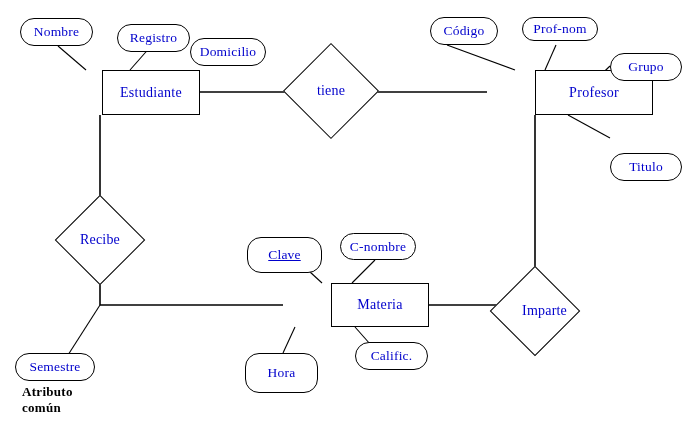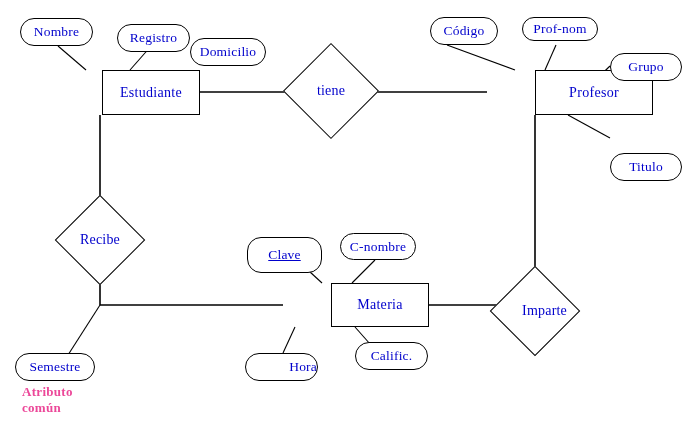--- a/index.html
+++ b/index.html
@@ -134,21 +134,21 @@
       </div>
       <div class="node attribute" style="left: 610px; top: 125px; width: 72px; height: 28px; margin-top: 28px;">
         <span>Titulo</span>
       </div>
       <div class="node attribute" style="left: 247px; top: 237px; width: 75px; height: 36px; text-decoration: underline;">
         <span>Clave</span>
       </div>
       <div class="node attribute" style="left: 340px; top: 233px; width: 76px; height: 27px;">
         <span>C-nombre</span>
       </div>
-      <div class="node attribute" style="left: 245px; top: 353px; width: 73px; height: 28px; justify-content: flex-end;">
+      <div class="node attribute" style="left: 245px; top: 353px; width: 73px; height: 40px;">
         <span>Hora</span>
       </div>
       <div class="node attribute" style="left: 355px; top: 342px; width: 73px; height: 28px;">
         <span>Calific.</span>
       </div>
       <div class="node attribute" style="left: 15px; top: 353px; width: 80px; height: 28px;">
         <span>Semestre</span>
       </div>
       <div class="node relationship" style="left: 297px; top: 57px; width: 68px; height: 68px;">
         <div class="rel-shape"></div>
@@ -157,16 +157,16 @@
       <div class="node relationship" style="left: 68px; top: 208px; width: 64px; height: 64px;">
         <div class="rel-shape"></div>
         <span class="rel-label">Recibe</span>
       </div>
       <div class="node relationship" style="left: 503px; top: 279px; width: 64px; height: 64px; justify-content: flex-end;">
         <div class="rel-shape"></div>
         <span class="rel-label">Imparte</span>
       </div>
     </div>
 
-  <div class="caption" style="left: 22px; top: 384px; color: #ec4899;">Atributo
+  <div class="caption" style="left: 22px; top: 384px; color: #000000;">Atributo
 común</div>
 
 </div>
 
 </body></html>

